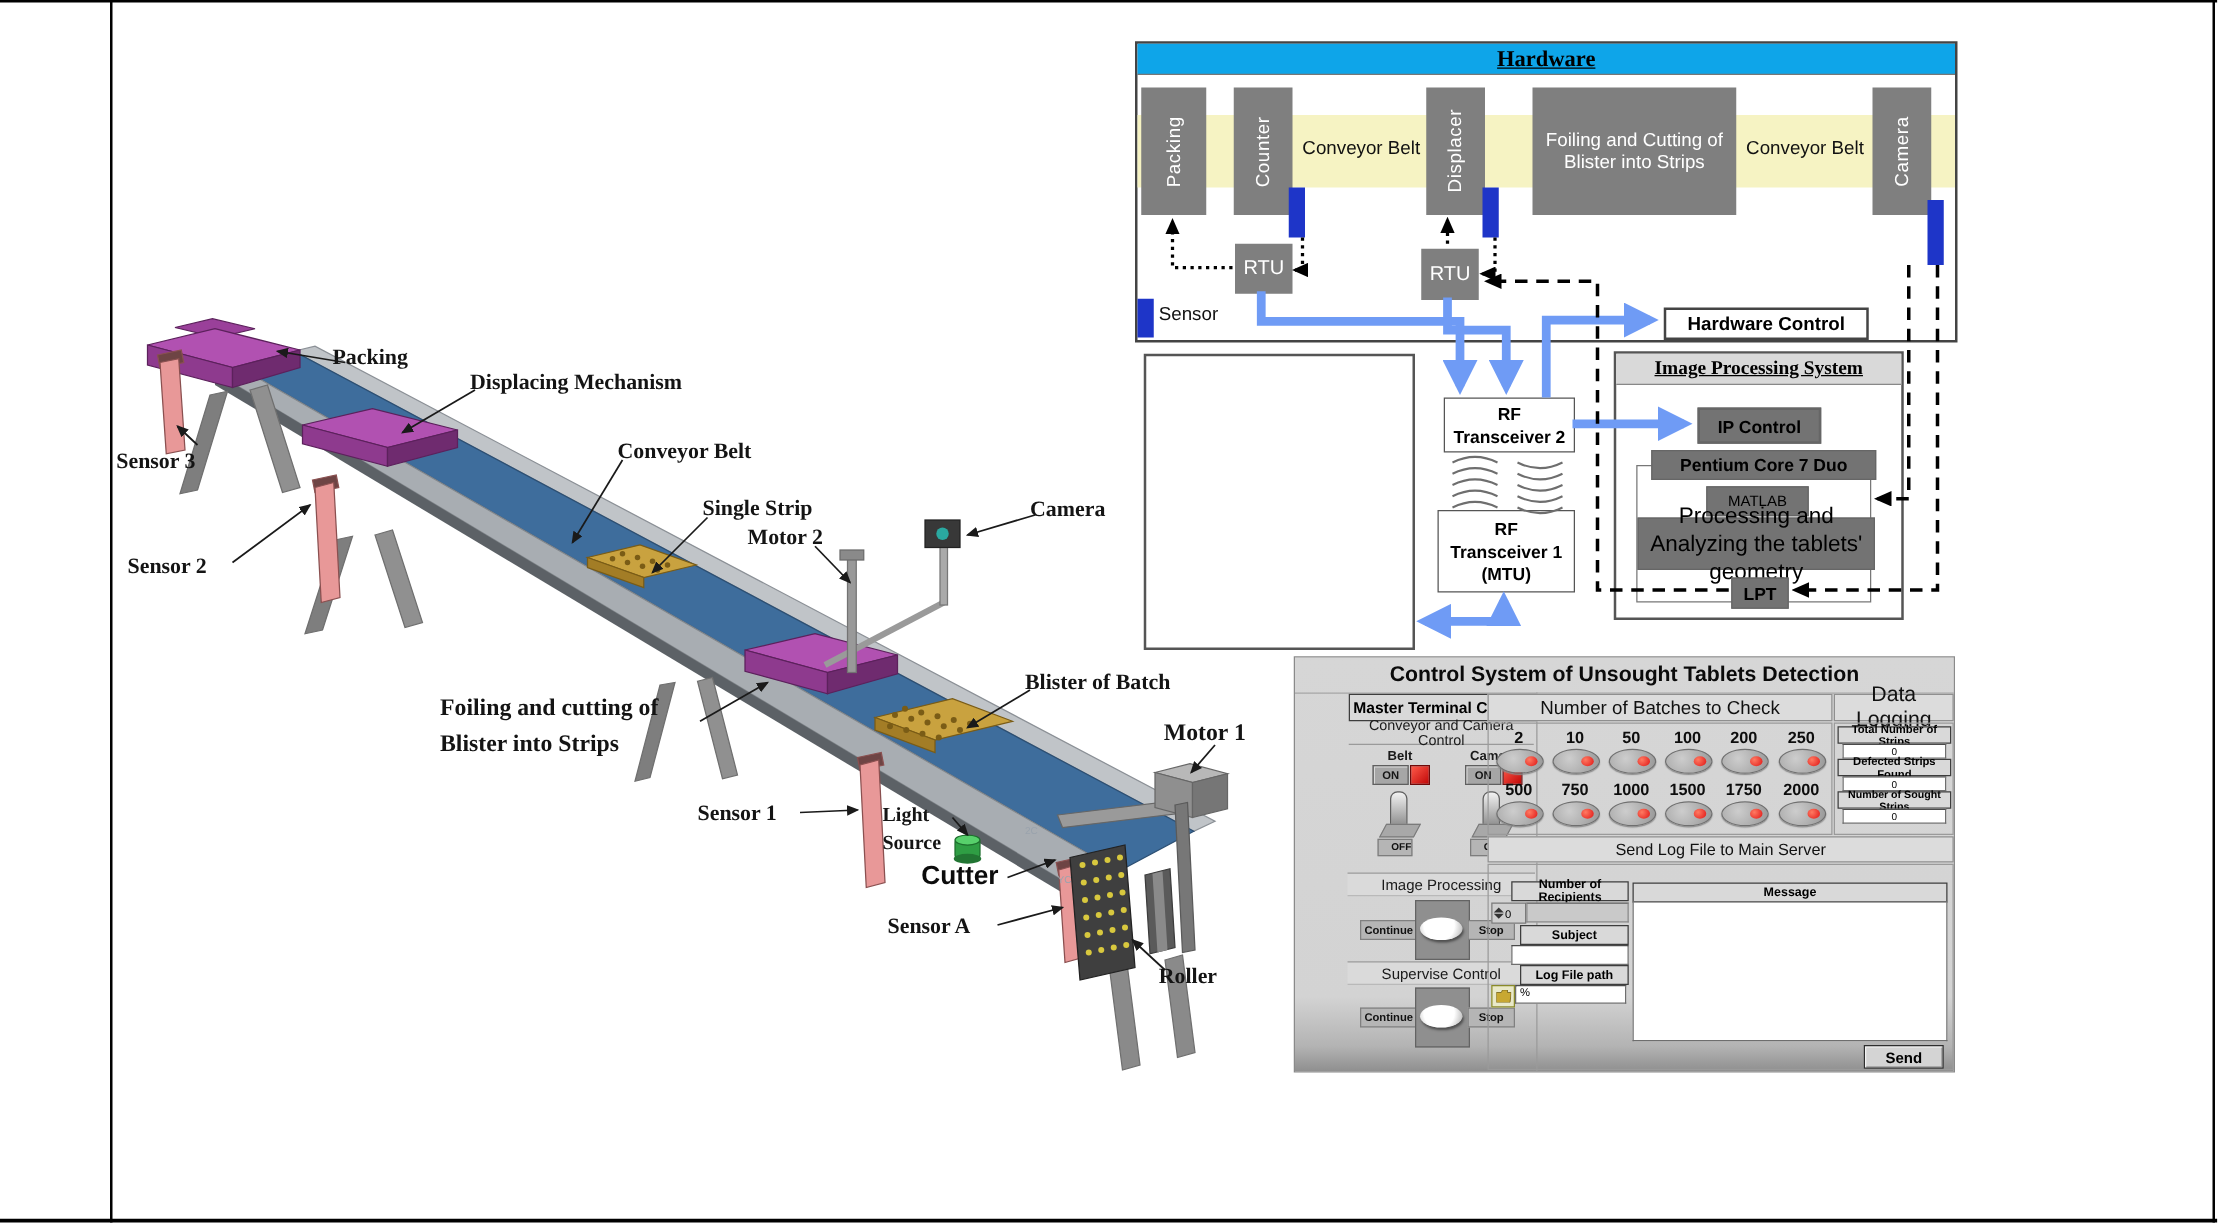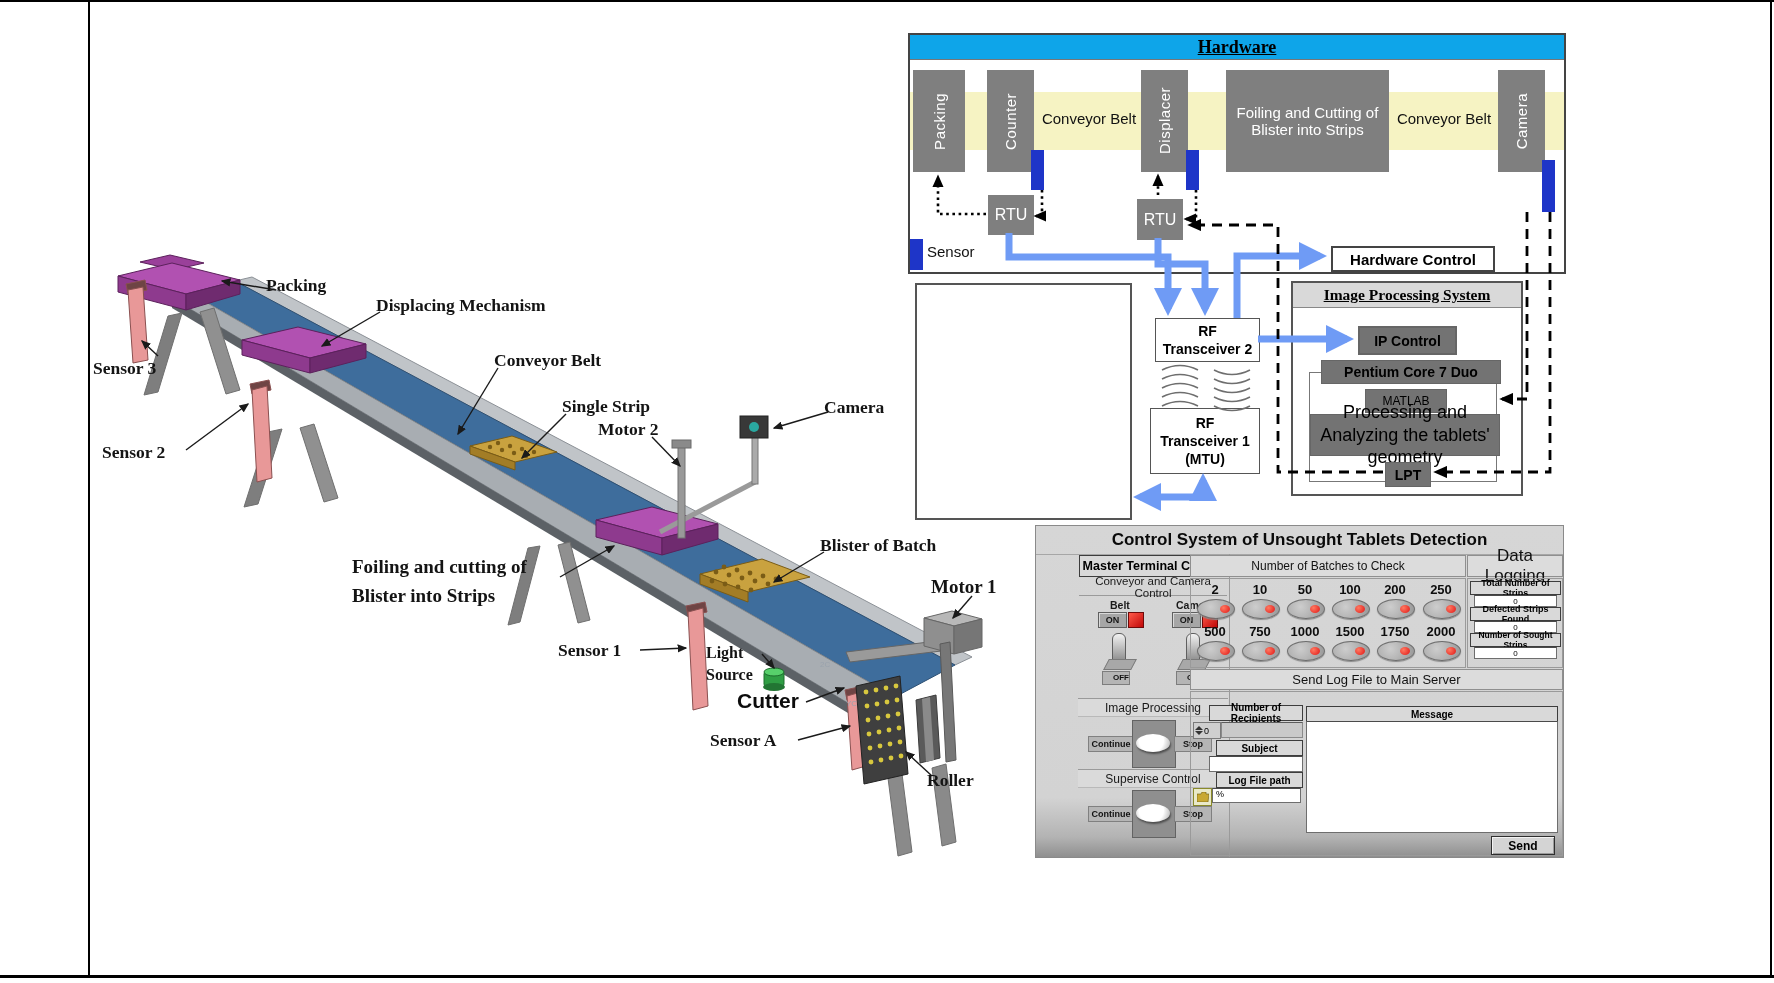--- a/index.html
+++ b/index.html
@@ -405,21 +405,21 @@
       <div class="abs ctr" style="left:0;top:215px;width:150px;height:17px;font-size:12px;color:#1a1a1a;border-top:1px solid #9a9a9a;border-bottom:1px solid #b9b9b9;background:#dadada;">Supervise Control</div>
 
       <div class="abs" style="left:10px;top:236px;width:130px;height:46px;">
         <div class="abs barbtn ctr" style="left:0;top:16px;width:44px;height:14px;">Continue</div>
         <div class="abs sqsw" style="left:44px;top:0;width:42px;height:46px;"></div>
         <div class="abs knob" style="left:48px;top:14px;width:34px;height:18px;"></div>
         <div class="abs barbtn ctr" style="left:86px;top:16px;width:36px;height:14px;">Stop</div>
       </div>
     </div>
 
-    <div class="abs phead ctr" style="left:154px;top:29px;width:274px;height:20px;font-size:12px;">Number of Batches to Check</div>
+    <div class="abs phead ctr" style="left:154px;top:29px;width:274px;height:20px;font-size:15px;">Number of Batches to Check</div>
     <div class="abs" style="left:154px;top:52px;width:274px;height:88px;border:1px solid #9a9a9a;">
 
       <div class="abs batchlab" style="left:6px;top:3px;width:36px;">2</div>
       <div class="abs batchlab" style="left:51px;top:3px;width:36px;">10</div>
       <div class="abs batchlab" style="left:96px;top:3px;width:36px;">50</div>
       <div class="abs batchlab" style="left:141px;top:3px;width:36px;">100</div>
       <div class="abs batchlab" style="left:186px;top:3px;width:36px;">200</div>
       <div class="abs batchlab" style="left:232px;top:3px;width:36px;">250</div>
       <div class="abs ovalbtn" style="left:6px;top:20px;width:36px;height:18px;">
           <span class="reddot"></span>

